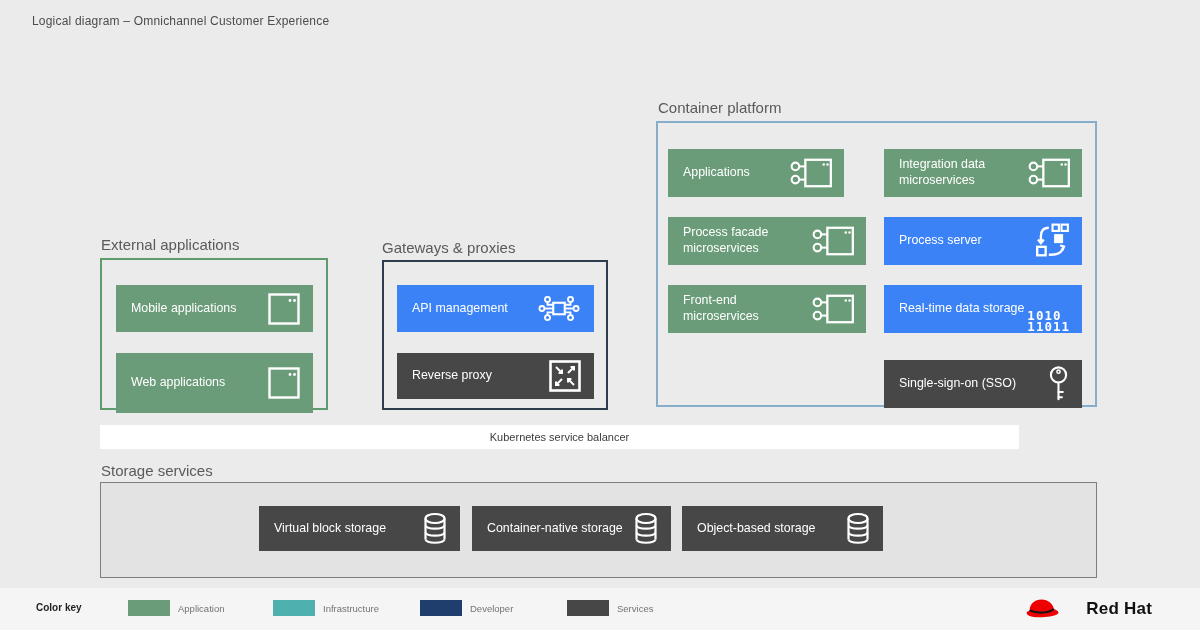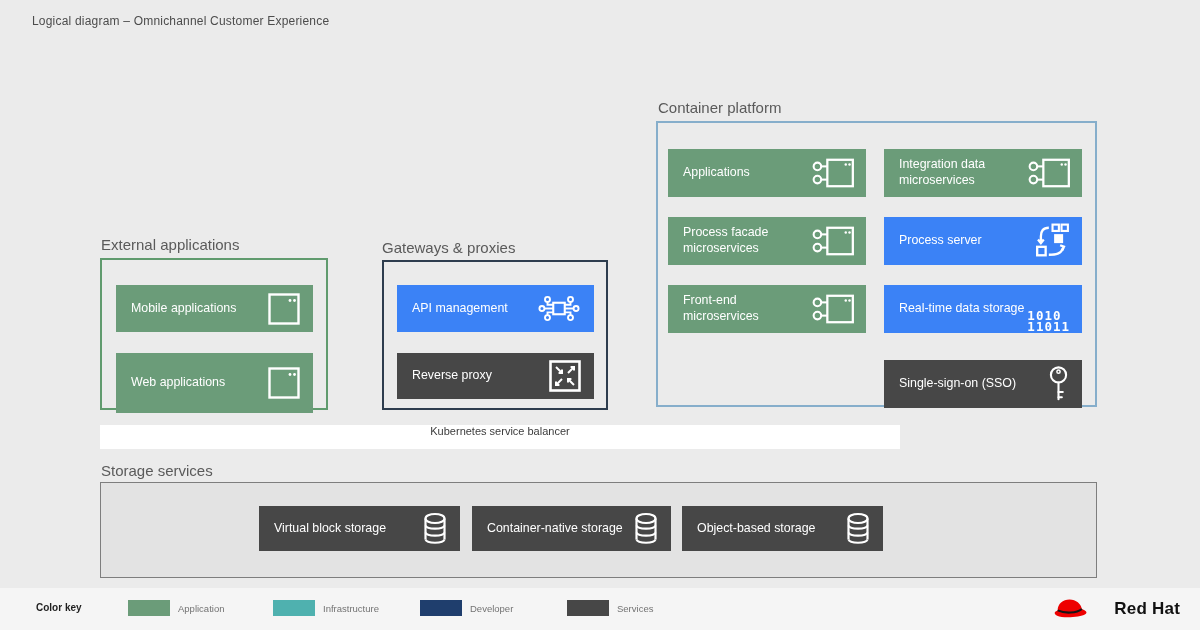--- a/index.html
+++ b/index.html
@@ -14,31 +14,31 @@
   .node{position:absolute;display:flex;align-items:center;color:#fff;box-sizing:border-box;}
   .node-label{flex:1;font-size:12.4px;line-height:1.28;padding-left:15px;padding-right:2px;}
   .nowrap .node-label{white-space:nowrap;}
   .node .ic{margin-right:12px;flex-shrink:0;}
   .green{background:#6b9c79;}
   .navy{background:#3b82f6;}
   .dgray{background:#474747;}
   .binic{display:flex;flex-direction:column;margin-right:12px;flex-shrink:0;
          font-family:"DejaVu Sans Mono",monospace;font-weight:bold;font-size:12.5px;
          line-height:10.5px;letter-spacing:1px;margin-top:25px;}
-  .k8sbar{position:absolute;left:100px;top:425px;width:800px;height:24px;background:#ffffff;
-          display:flex;align-items:flex-start;justify-content:center;font-size:11px;color:#3c3c3c;}
+  .k8sbar{position:absolute;left:100px;top:425px;width:919px;height:24px;background:#ffffff;
+          display:flex;align-items:center;justify-content:center;font-size:11px;color:#3c3c3c;}
   .storage-box{position:absolute;left:100px;top:482px;width:997px;height:96px;
                background:#e3e3e3;border:1px solid #7e7e7e;box-sizing:border-box;}
   .footer{position:absolute;left:0;top:588px;width:1200px;height:42px;background:#f5f5f5;}
   .ck-label{position:absolute;left:36px;top:14px;font-size:10px;font-weight:bold;color:#1f1f1f;}
   .swatch{position:absolute;top:12px;width:42px;height:16px;}
   .sw-app{background:#6b9c79;} .sw-infra{background:#4fb1af;}
   .sw-dev{background:#1f3e6d;} .sw-svc{background:#474747;}
   .sw-label{position:absolute;top:15px;font-size:9.5px;color:#737373;}
-  .rh{position:absolute;right:20px;top:8px;display:flex;align-items:center;gap:25px;}
+  .rh{position:absolute;right:48px;top:8px;display:flex;align-items:center;gap:25px;}
   .rh-name{font-size:17px;font-weight:bold;color:#111;letter-spacing:.2px;}
   svg{display:block;}
 </style>
 </head>
 <body>
 
 <svg width="0" height="0" style="position:absolute">
   <defs>
     <symbol id="sym-micro" viewBox="0 0 44 36">
       <circle cx="5.5" cy="11" r="4" fill="none" stroke="#fff" stroke-width="2.2"></circle>
@@ -112,21 +112,21 @@
   </defs>
 </svg>
 
 <div class="stage">
 
   <div class="title">Logical diagram – Omnichannel Customer Experience</div>
 
   <div class="sec-label" style="left:658px;top:99px">Container platform</div>
   <div class="frame cp" style="left:656px;top:121px;width:441px;height:286px"></div>
 
-  <div class="node green nowrap" style="left:668px;top:149px;width:198px;height:48px">
+  <div class="node green nowrap" style="left:668px;top:149px;width:176px;height:48px">
     <span class="node-label">Applications</span>
     <span class="ic">
         <svg width="42" height="34">
           <use href="#sym-micro"></use>
         </svg>
       </span>
   </div>
   <div class="node green" style="left:884px;top:149px;width:198px;height:48px">
     <span class="node-label">Integration data microservices</span>
     <span class="ic">

